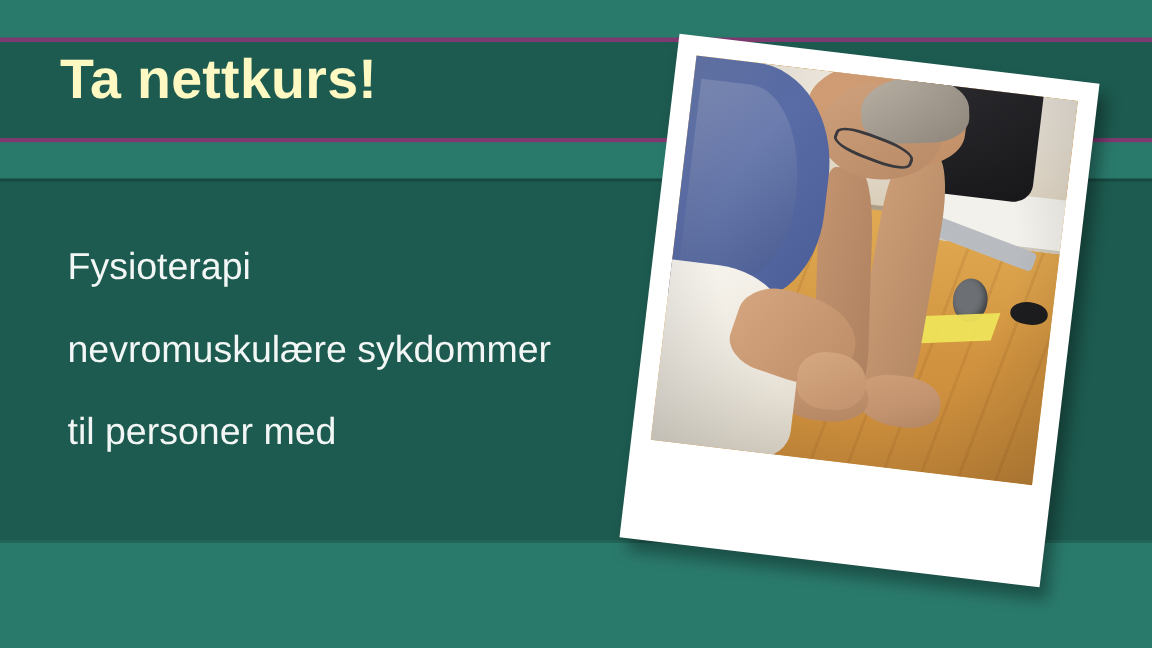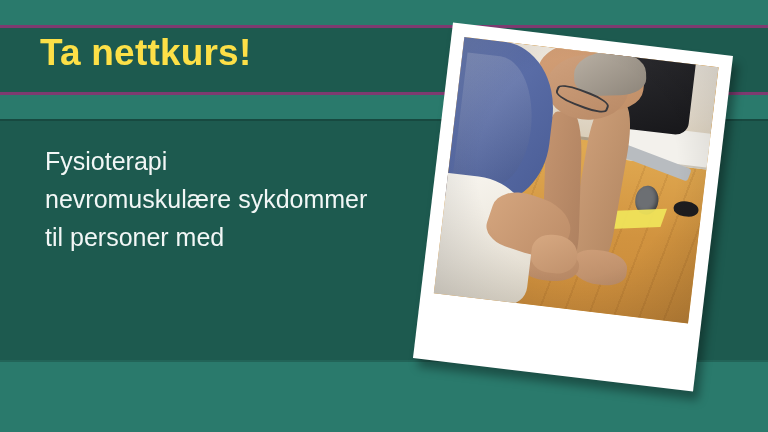--- a/index.html
+++ b/index.html
@@ -41,38 +41,38 @@
   .seam-body { top: 119px; }
   .seam-bot  { top: 360px; }
 
   
   .headline {
     position: absolute;
     left: 40px;
     top: 34px;
     font-size: 37px;
     font-weight: bold;
-    color: #fde047;
+    color: #fef9c3;
     letter-spacing: 0.2px;
     line-height: 1.0;
     white-space: nowrap;
   }
 
   
   .subtitle {
     position: absolute;
     left: 45px;
     top: 142px;
     color: #f2f7f6;
     font-size: 25px;
     font-weight: normal;
     line-height: 38px;
     white-space: nowrap;
   }
-  .subtitle div { display: block; }
+  .subtitle div { display: block; margin-top: 17px; }
 
   
   .photo-wrap {
     position: absolute;
     left: 432px;
     top: 38px;
     width: 282px;
     height: 338px;
     transform: rotate(6.8deg);
     transform-origin: 50% 50%;

